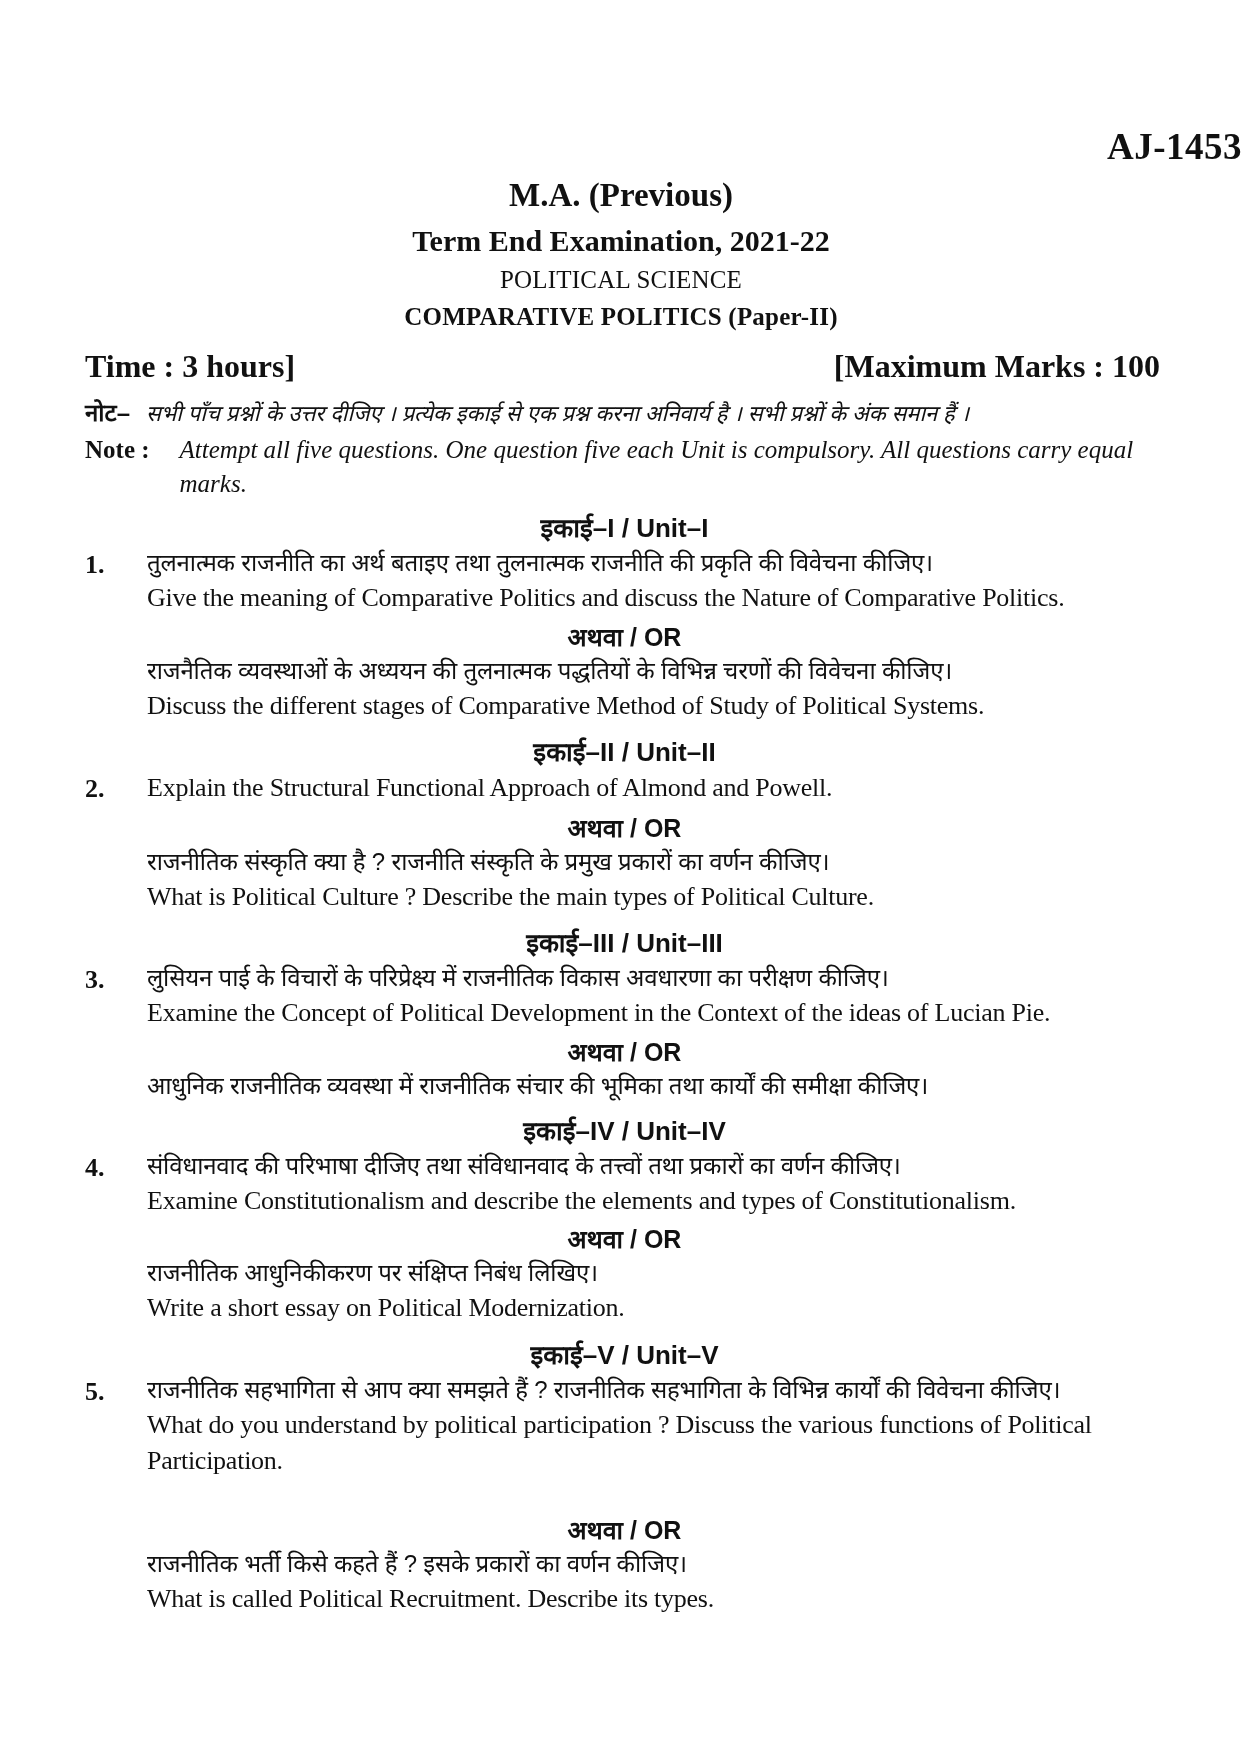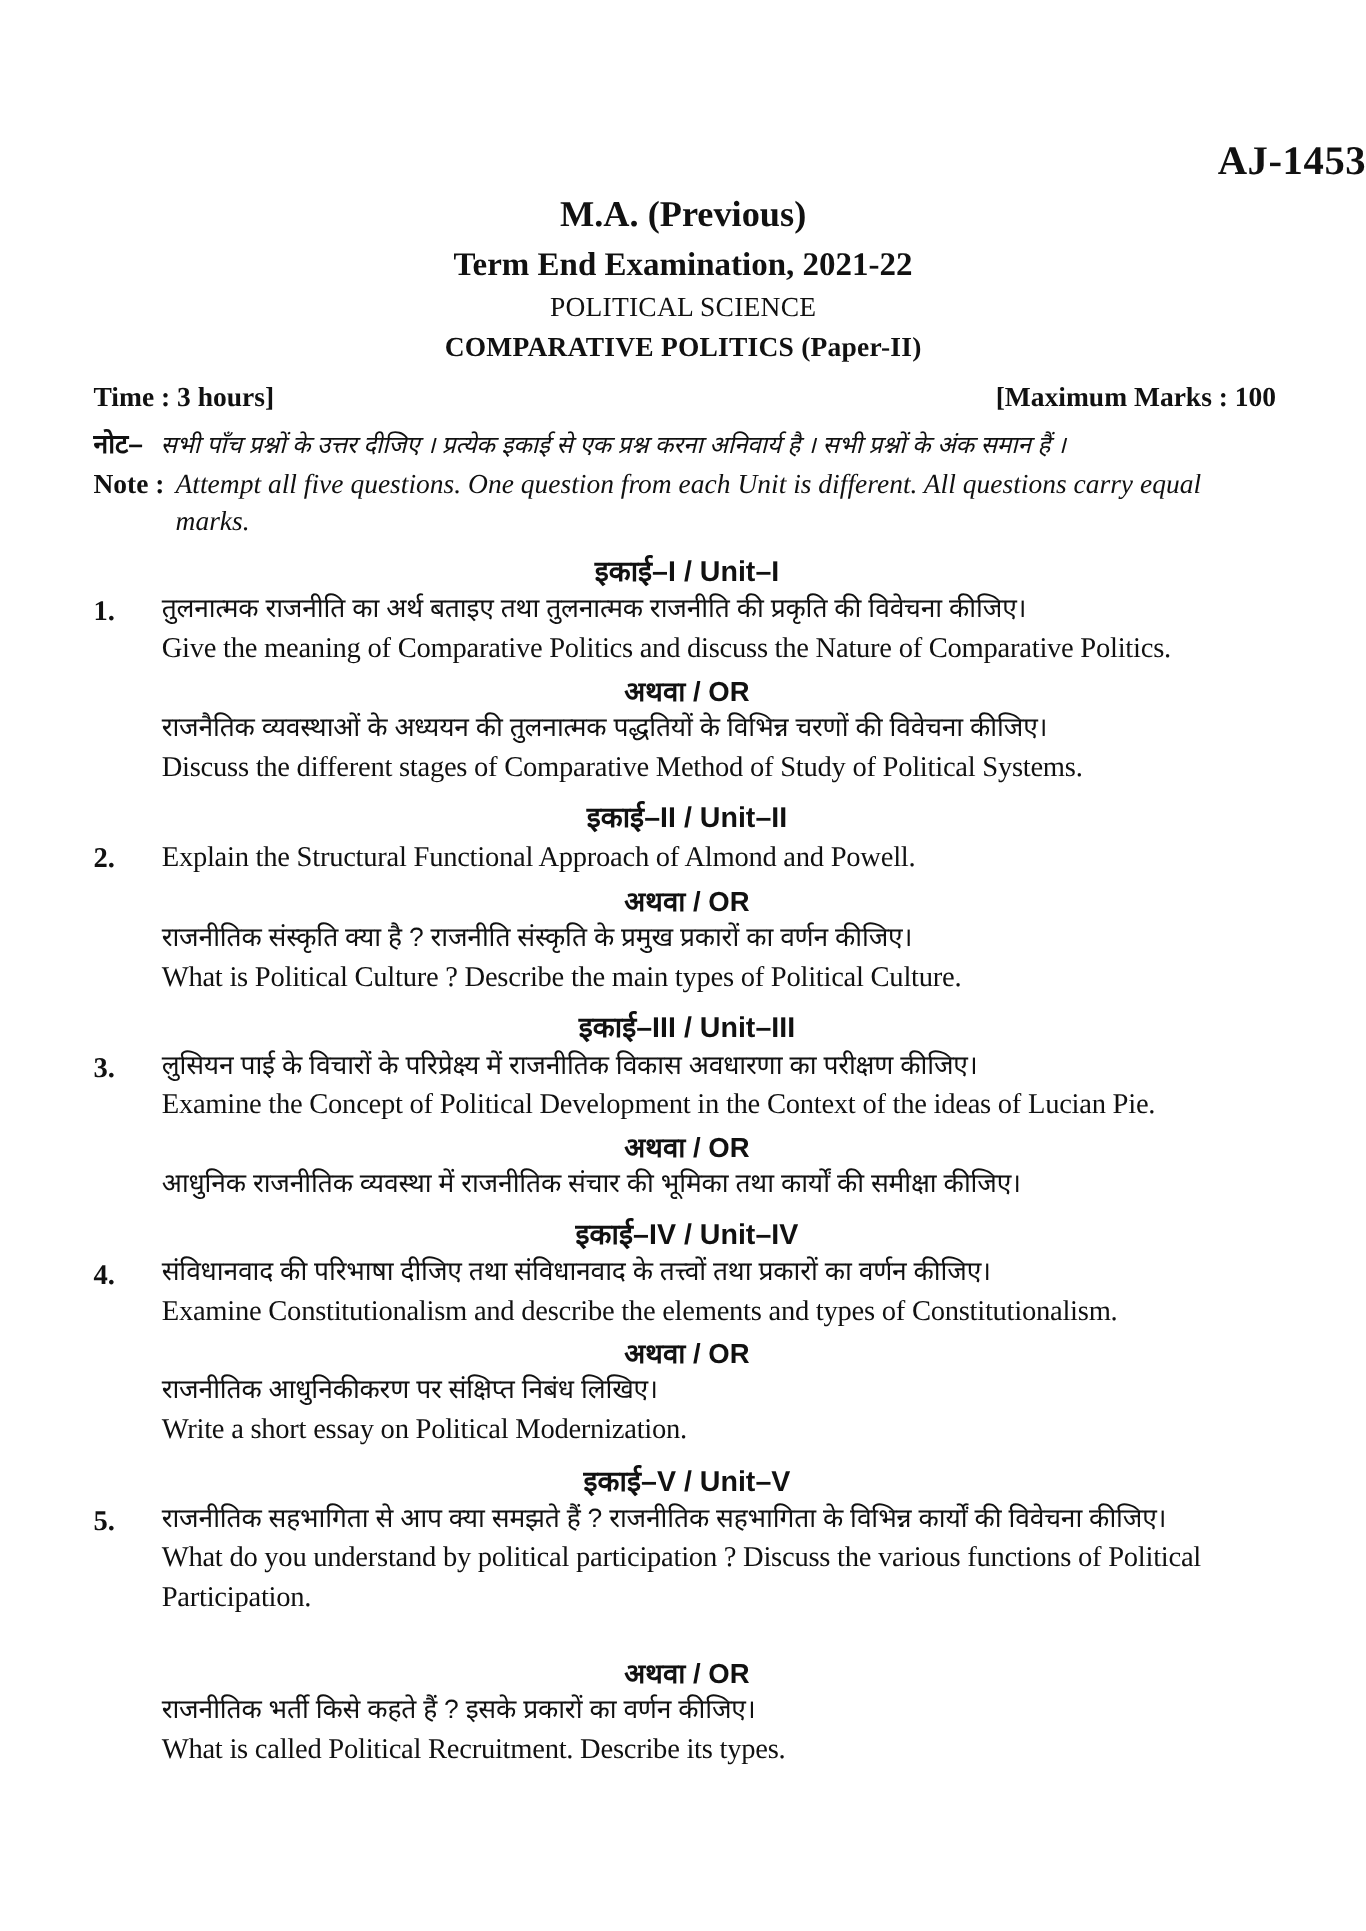--- a/index.html
+++ b/index.html
@@ -62,21 +62,21 @@
     margin-top: 5px;
   }
 
   
   .meta-row {
     display: flex;
     justify-content: space-between;
     align-items: baseline;
     margin-top: 16px;
     padding: 0 82px 0 85px;
-    font-size: 25px;
+    font-size: 32px;
     font-weight: bold;
   }
 
   
   .note-block {
     padding: 0 80px 0 85px;
     margin-top: 10px;
   }
   .note-hi {
     display: flex;
@@ -93,20 +93,21 @@
     font-style: italic;
     font-family: "Liberation Sans", "DejaVu Sans", sans-serif;
     font-size: 22px;
     letter-spacing: -0.1px;
   }
   .note-en {
     display: flex;
     align-items: baseline;
     font-size: 25px;
     margin-top: 5px;
+    gap: 20px;
   }
   .note-en .lbl {
     font-weight: bold;
     white-space: nowrap;
     margin-right: 10px;
   }
   .note-en .txt {
     font-style: italic;
     line-height: 1.35;
   }
@@ -186,21 +187,21 @@
     <div>[Maximum Marks : 100</div>
   </div>
 
   <div class="note-block">
     <div class="note-hi">
       <span class="lbl">नोट–</span>
       <span class="txt">सभी पाँच प्रश्नों के उत्तर दीजिए । प्रत्येक इकाई से एक प्रश्न करना अनिवार्य है । सभी प्रश्नों के अंक समान हैं ।</span>
     </div>
     <div class="note-en">
       <span class="lbl">Note :</span>
-      <span class="txt">Attempt all five questions. One question from each Unit is different. All questions carry equal marks.</span>
+      <span class="txt">Attempt all five questions. One question five each Unit is compulsory. All questions carry equal marks.</span>
     </div>
   </div>
 
   <div class="body-area">
 
     <div class="unit-head">
       <span class="hi">इकाई–I / Unit–I</span>
     </div>
     <div class="qrow">
       <div class="qnum">1.</div>

